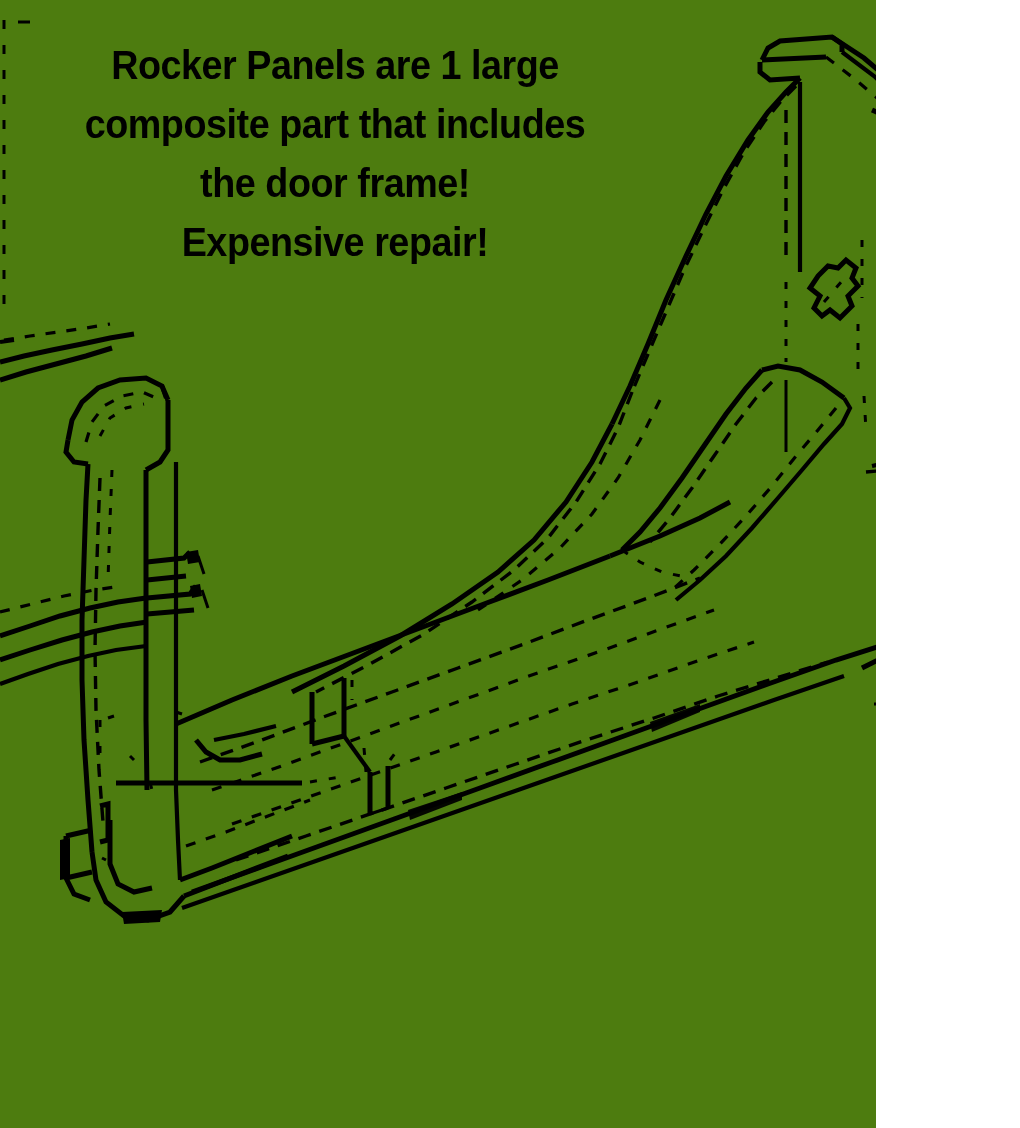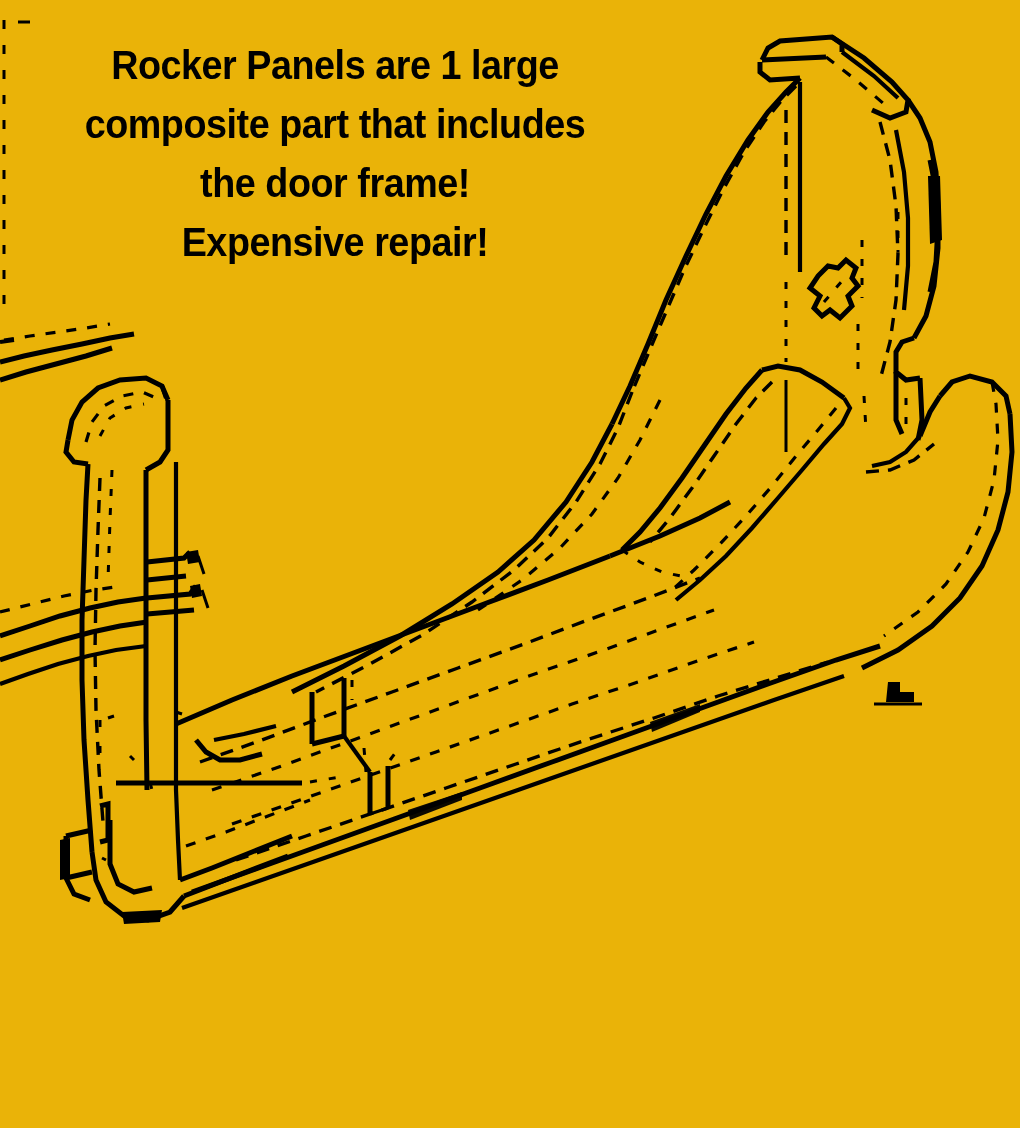--- a/index.html
+++ b/index.html
@@ -5,23 +5,23 @@
   html, body {
     margin: 0;
     padding: 0;
     background: #ffffff;
   }
   body {
     font-family: "Liberation Sans", sans-serif;
   }
   #page {
     position: relative;
-    width: 1020px;
+    width: 876px;
     height: 1128px;
-    background: #eab308;
+    background: #4d7c0f;
     overflow: hidden;
   }
   #caption {
     position: absolute;
     left: 40px;
     top: 36px;
     width: 590px;
     text-align: center;
     font-family: "Liberation Sans", sans-serif;
     font-weight: bold;

